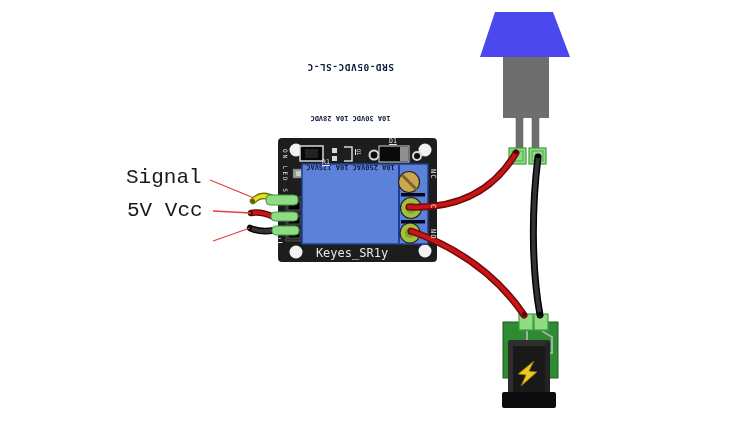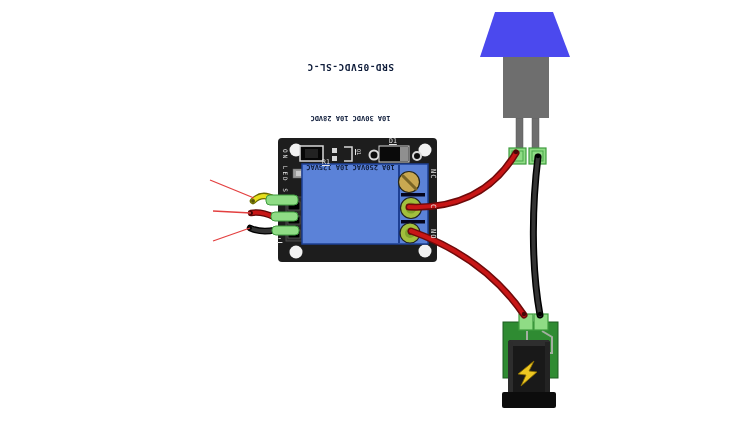--- a/index.html
+++ b/index.html
@@ -120,21 +120,24 @@
       <circle cx="540" cy="314" r="2.2" fill="#000"></circle>
     </g>
 
     <g>
       <line x1="210" y1="180" x2="254" y2="198" stroke="var(--leader-red)" stroke-width="1.3"></line>
       <line x1="213" y1="211" x2="251" y2="213" stroke="var(--leader-red)" stroke-width="1.3"></line>
       <line x1="213" y1="241" x2="250" y2="228" stroke="var(--leader-red)" stroke-width="1.3"></line>
     </g>
   </svg>
 
+  <div class="txt wire-label" style="left:126px;top:166px;">Signal</div>
+  <div class="txt wire-label" style="left:127px;top:199px;">5V Vcc</div>
 
+  <div class="txt board-name">Keyes_SR1y</div>
 
   <div class="txt relay-markings">
     <div class="rating">10A 250VAC 10A 125VAC</div>
     <div class="rating">10A 30VDC 10A 28VDC</div>
     <div class="model">SRD-05VDC-SL-C</div>
   </div>
 
   <div class="txt vlabel" style="left:437px;top:169px;">NC</div>
   <div class="txt vlabel" style="left:437px;top:204px;">C</div>
   <div class="txt vlabel" style="left:437px;top:229px;">NO</div>

